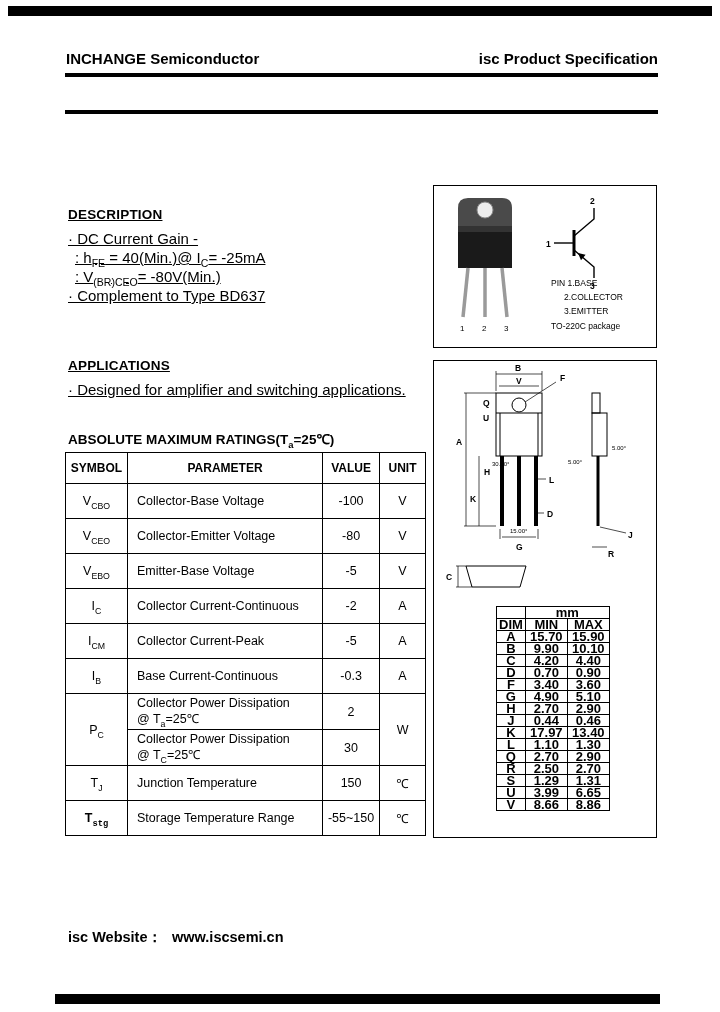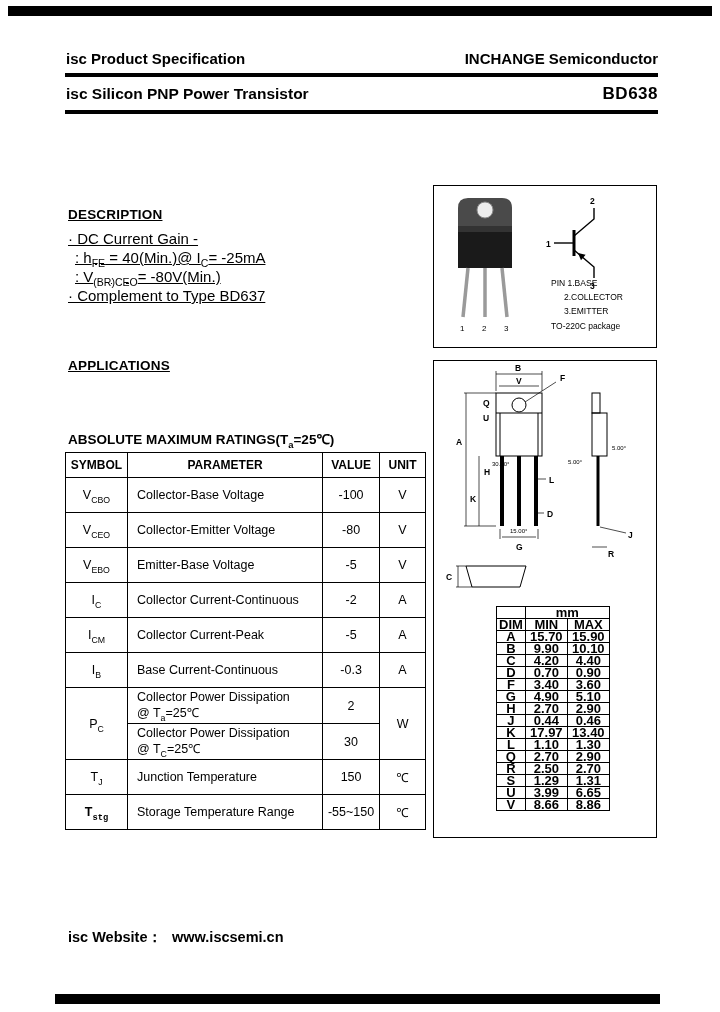--- a/index.html
+++ b/index.html
@@ -39,21 +39,21 @@
   sub { font-size:70%; line-height:0; }
 
   .ratings-heading { position:absolute; left:68px; top:430px; font-size:13.5px; font-weight:bold; }
   .ratings-table {
     position:absolute; left:65px; top:452px; width:361px;
     border-collapse:collapse; font-size:12.5px;
   }
   .ratings-table th, .ratings-table td {
     border:1px solid #000; text-align:center; padding:2px 4px; vertical-align:middle;
   }
-  .ratings-table th { height:25px; font-size:12px; font-weight:bold; }
+  .ratings-table th { height:31px; font-size:12px; font-weight:bold; }
   .ratings-table td { height:35px; }
   .ratings-table .param { text-align:left; padding-left:9px; }
 
   .box { position:absolute; border:1px solid #000; background:#fff; }
   .package-box { left:433px; top:185px; width:224px; height:163px; }
   .dim-box { left:433px; top:360px; width:224px; height:478px; }
   .box svg { position:absolute; left:0; top:0; }
   svg text { fill:#000; font-family:"Liberation Sans", sans-serif; font-size:8px; }
   svg text.lbl { font-size:8.5px; font-weight:bold; }
   svg text.small { font-size:6px; }
@@ -74,43 +74,40 @@
   .footer .url { margin-left:10px; }
 </style>
 </head>
 <body>
 
 <div class="page">
 
   <div class="bar top-bar"></div>
 
   <div class="header-row">
+    <span>INCHANGE Semiconductor</span>
     <span><span class="isc">isc</span><span> Product Specification</span></span>
-    <span>INCHANGE Semiconductor</span>
   </div>
 
   <div class="rule rule-1"></div>
 
-  <div class="title-row">
-    <span><span class="isc">isc</span><span> Silicon PNP Power Transistor</span></span>
-    <span class="part-number">BD638</span>
-  </div>
 
   <div class="rule rule-2"></div>
 
   <div class="section desc">
     <div class="sec-heading">DESCRIPTION</div>
     <div class="body-line"><span>· DC Current Gain -</span></div>
     <div class="body-line indent"><span>: h</span><sub>FE</sub><span> = 40(Min.)@ I</span><sub>C</sub><span>= -25mA</span></div>
     <div class="body-line indent"><span>: V</span><sub>(BR)CEO</sub><span>= -80V(Min.)</span></div>
     <div class="body-line"><span>· Complement to Type BD637</span></div>
   </div>
 
   <div class="section apps">
     <div class="sec-heading">APPLICATIONS</div>
+    <div class="body-line">· Designed for amplifier and switching applications.</div>
   </div>
 
   <div class="ratings-heading"><span>ABSOLUTE MAXIMUM RATINGS(T</span><sub>a</sub><span>=25℃)</span></div>
 
   <table class="ratings-table">
     <colgroup>
         <col style="width:62px">
         <col style="width:196px">
         <col style="width:57px">
         <col style="width:46px">

